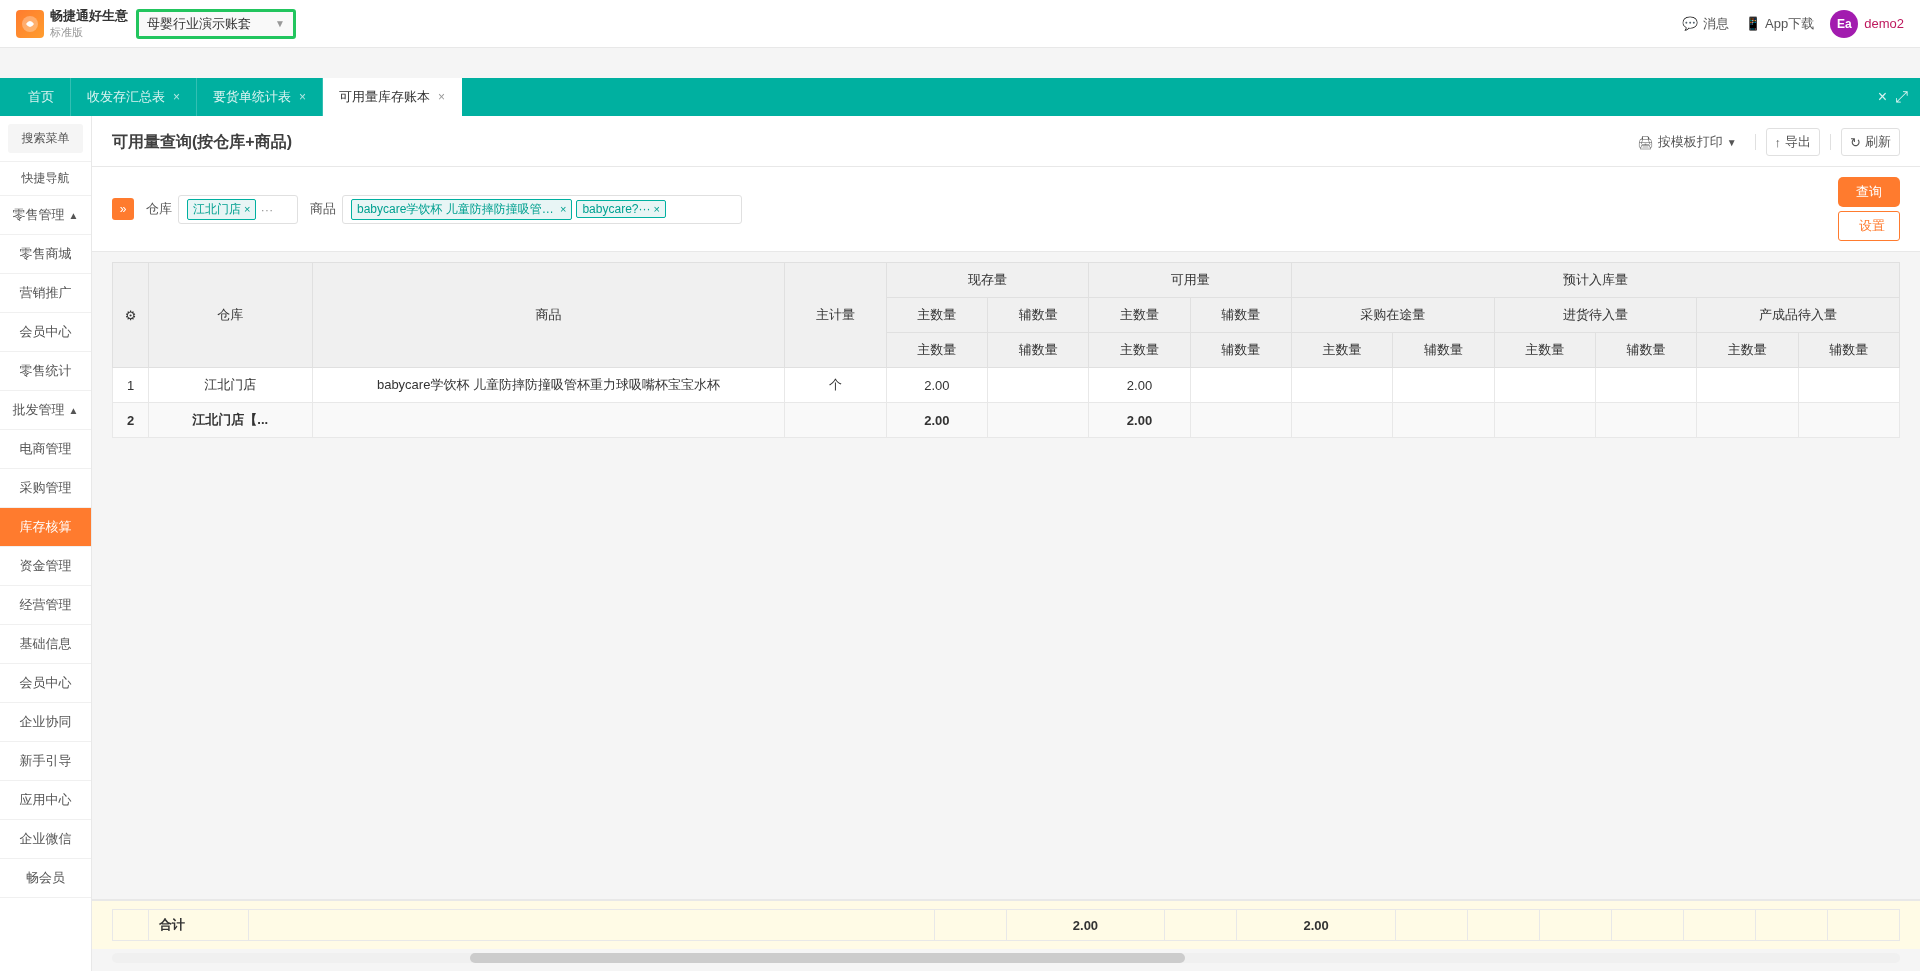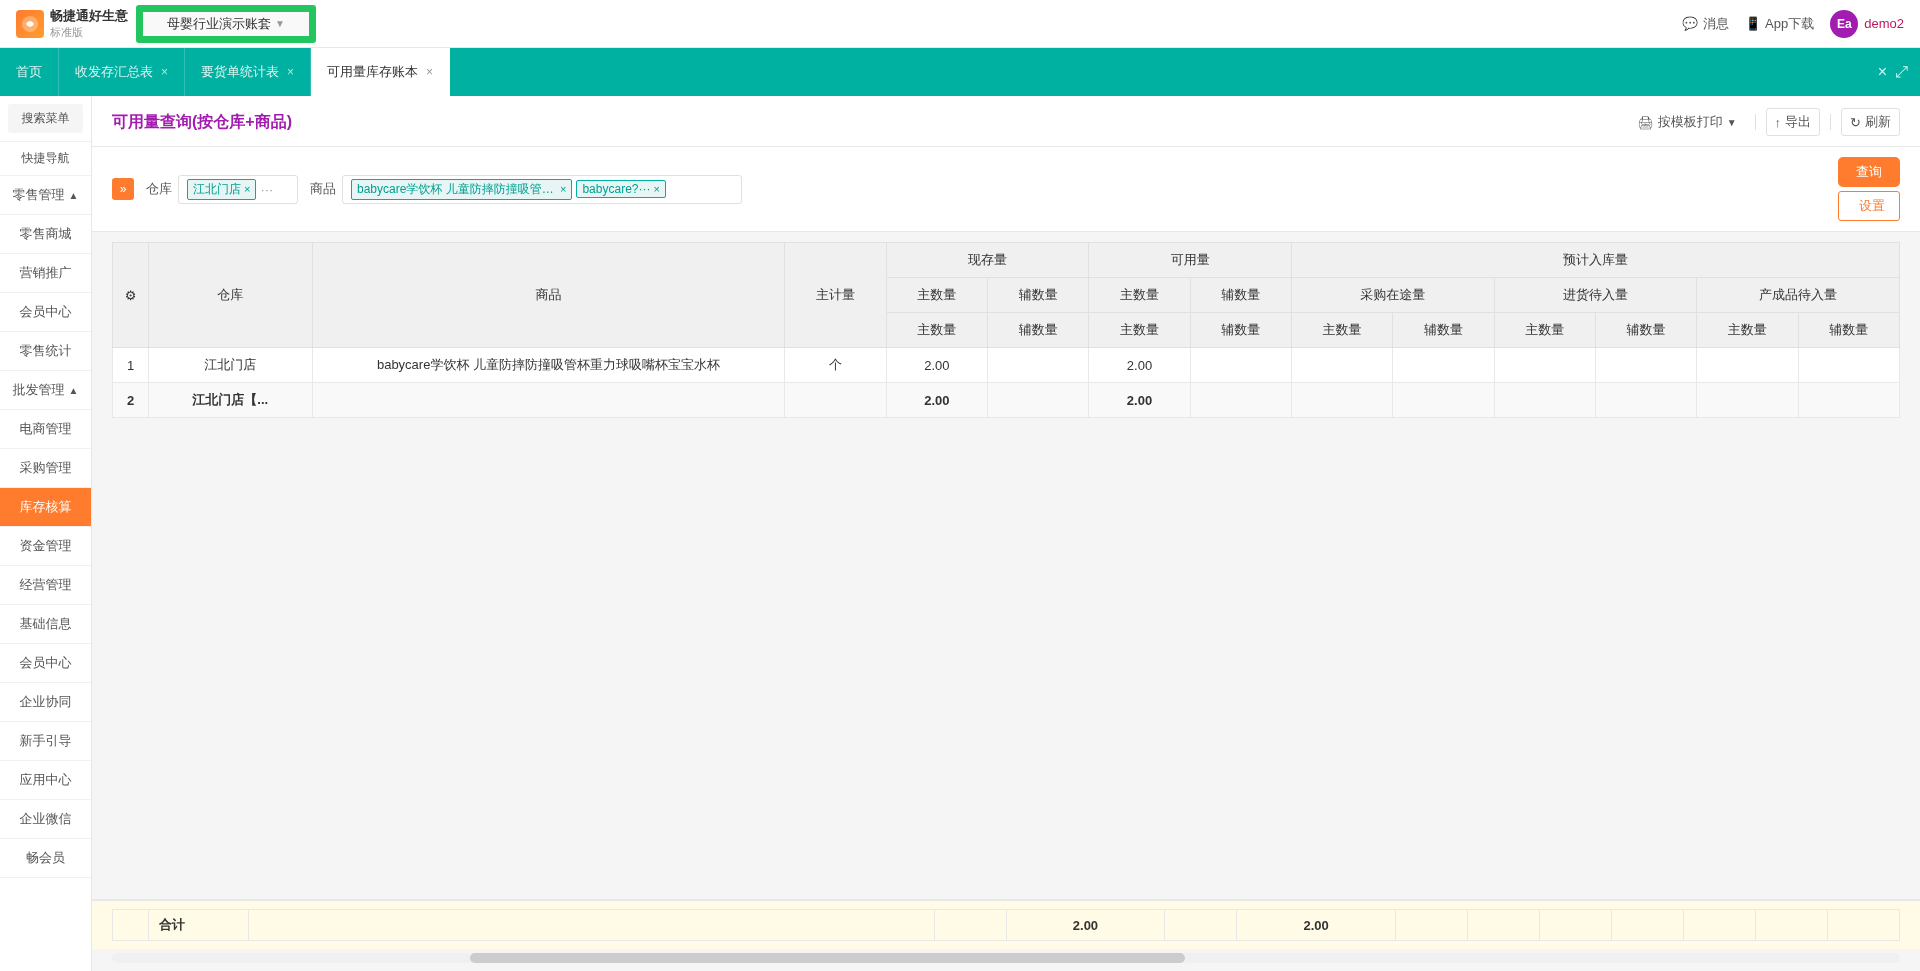--- a/index.html
+++ b/index.html
@@ -19,39 +19,40 @@
     .top-bar-left { display: flex; align-items: center; gap: 8px; }
     .logo { display: flex; align-items: center; gap: 6px; }
     .logo-icon { width: 28px; height: 28px; background: linear-gradient(135deg, #ff7b2e, #ff9d2e); border-radius: 4px; display: flex; align-items: center; justify-content: center; }
     .logo-icon svg { width: 20px; height: 20px; }
     .logo-text { font-size: 12px; color: #666; line-height: 1.3; }
     .logo-text .main { font-size: 13px; font-weight: bold; color: #333; }
 
     .industry-selector {
       display: flex; align-items: center; gap: 4px;
       font-size: 13px; color: #333;
-      background: #f9f9f9; border: 7px solid #22c55e;
-      border-radius: 3px; padding: 3px 24px; cursor: pointer;
+      background: #f9f9f9; border: 3px solid #22c55e;
+      border-radius: 3px; padding: 3px 8px; cursor: pointer;
       min-width: 160px;
     }
     .industry-selector .arrow { color: #999; font-size: 10px; margin-left: auto; }
 
     .top-bar-right { display: flex; align-items: center; gap: 16px; }
     .top-bar-action { display: flex; align-items: center; gap: 4px; color: #555; cursor: pointer; font-size: 13px; }
     .avatar { width: 28px; height: 28px; border-radius: 50%; background: #a21caf; display: flex; align-items: center; justify-content: center; color: #fff; font-size: 12px; font-weight: bold; }
     .user-name { font-size: 13px; color: #be185d; }
 
     
     .tab-bar {
-      height: 48px;
+      height: 38px;
       background: #00b0a0;
       display: flex;
       align-items: stretch;
       flex-shrink: 0;
-      padding-left: 0;
+      padding-left: 12px;
+      margin-top: 30px;
     }
     .tab {
       display: flex; align-items: center; gap: 6px;
       padding: 0 16px;
       font-size: 13px; color: rgba(255,255,255,0.85);
       cursor: pointer; border-right: 1px solid rgba(255,255,255,0.2);
       white-space: nowrap;
     }
     .tab.active { background: #fff; color: #333; border-bottom: none; }
     .tab .close-x { font-size: 12px; color: rgba(255,255,255,0.7); cursor: pointer; margin-left: 2px; }
@@ -102,21 +103,21 @@
       overflow: hidden; background: #f5f5f5;
     }
 
     
     .page-header {
       background: #fff; padding: 12px 20px 10px;
       border-bottom: 1px solid #e8e8e8;
       display: flex; align-items: center; justify-content: space-between;
       flex-shrink: 0;
     }
-    .page-title { font-size: 16px; font-weight: bold; color: #a21caf; }
+    .page-title { font-size: 16px; font-weight: bold; color: #404040; }
     .header-actions { display: flex; align-items: center; gap: 10px; }
     .header-action-btn {
       display: flex; align-items: center; gap: 4px;
       font-size: 13px; color: #555; cursor: pointer; padding: 4px 8px;
       border: 1px solid #e0e0e0; border-radius: 3px; background: #fff;
     }
     .btn-print { border: none; }
     .divider-v { width: 1px; height: 16px; background: #e0e0e0; }
 
     

